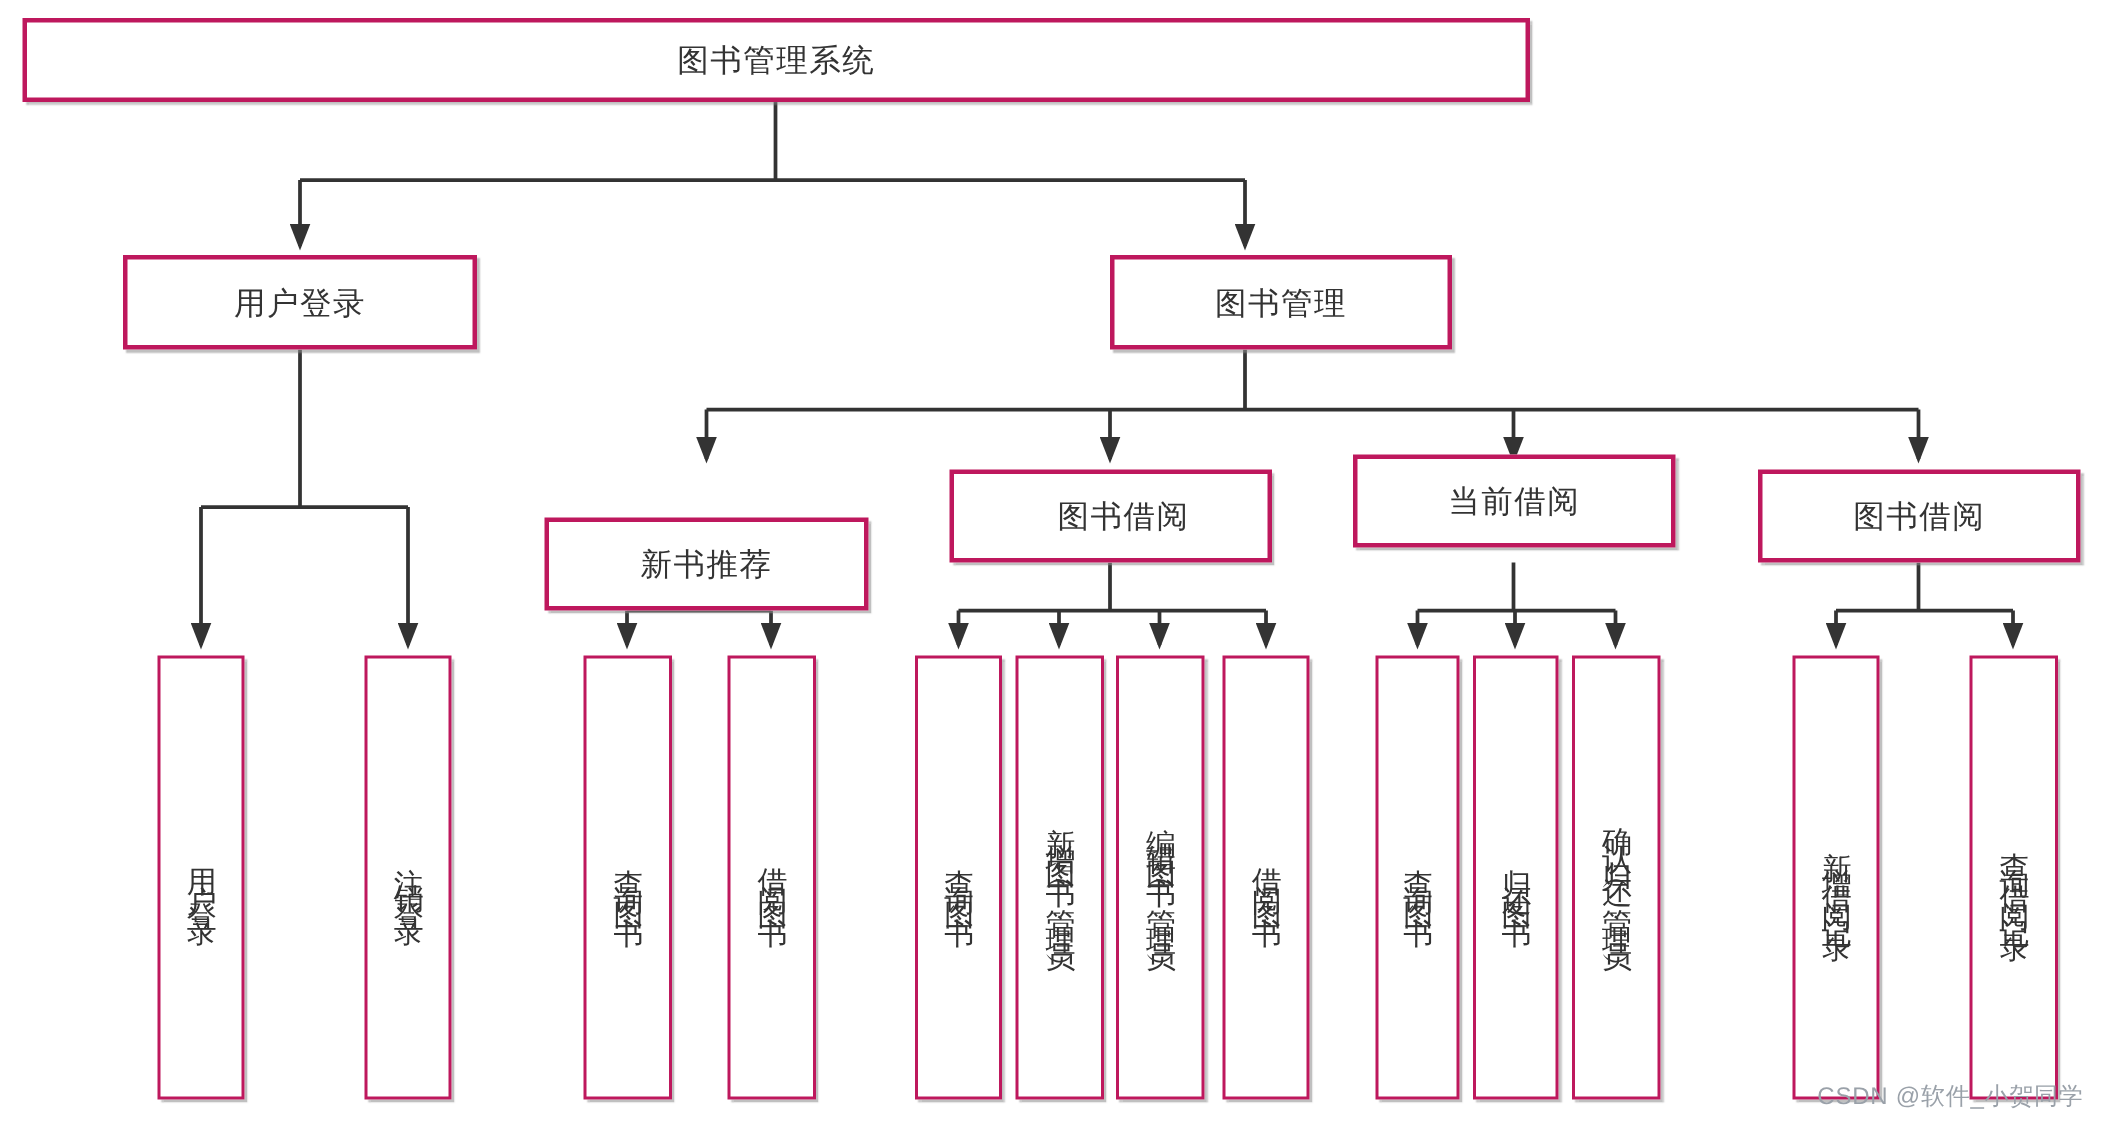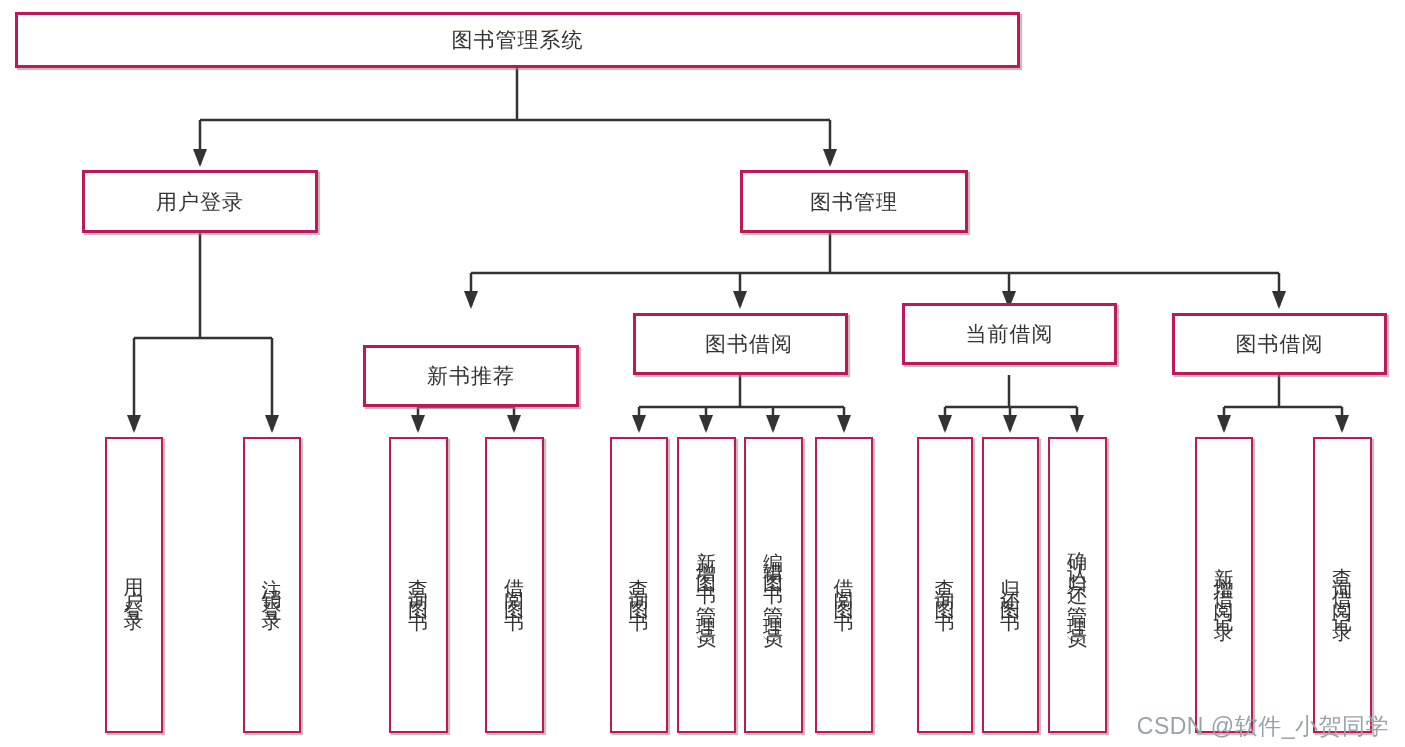--- a/index.html
+++ b/index.html
@@ -37,21 +37,21 @@
     writing-mode: vertical-rl;
     text-orientation: mixed;
     font-size: 20px;
     letter-spacing: 11px;
     line-height: 1;
   }
   #watermark {
     position: absolute;
     right: 16px;
     bottom: 5px;
-    font-size: 23px;
+    font-size: 16px;
     letter-spacing: 0.5px;
     color: #9aa1a9;
     white-space: nowrap;
   }
 </style>
 </head>
 <body>
 
 <div id="canvas">
 

